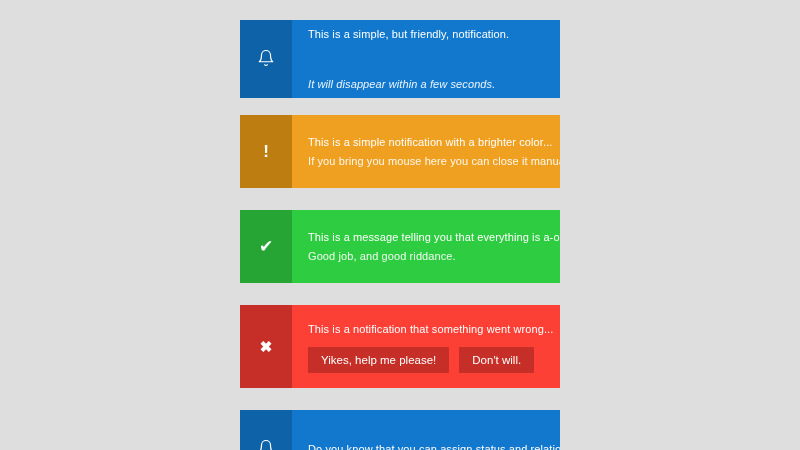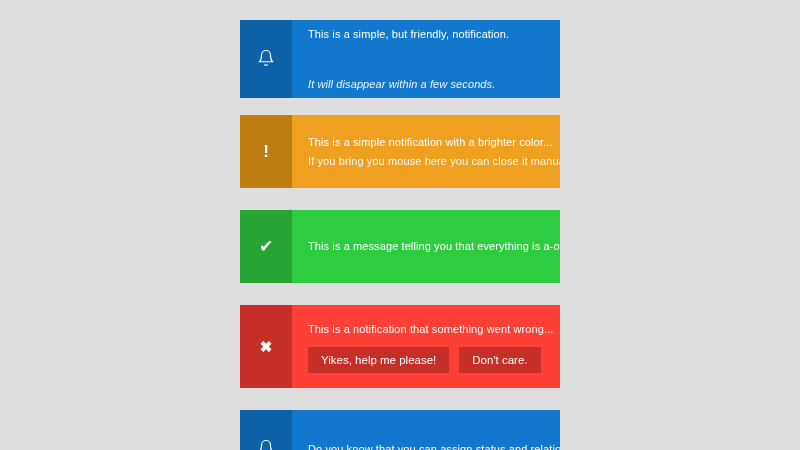--- a/index.html
+++ b/index.html
@@ -143,32 +143,33 @@
       <div class="msg secondary">If you bring you mouse here you can close it manually.</div>
     </div>
   </div>
 
   <div class="notification n-ok" style="height:73px; margin-top:22px;">
     <div class="icon-strip">
       <span class="icon-glyph icon-check">✔</span>
     </div>
     <div class="body-area">
       <div class="msg">This is a message telling you that everything is a-okay!</div>
+      <div class="msg secondary">Good job, and good riddance.</div>
     </div>
   </div>
 
   <div class="notification n-err" style="height:83px; margin-top:22px;">
     <div class="icon-strip">
       <span class="icon-glyph icon-cross">✖</span>
     </div>
     <div class="body-area">
       <div class="msg">This is a notification that something went wrong...</div>
       <div class="actions">
         <button class="action-btn">Yikes, help me please!</button>
-        <button class="action-btn">Don't care.</button>
+        <button class="action-btn">Don't will.</button>
       </div>
     </div>
   </div>
 
   <div class="notification n-info" style="height:78px; margin-top:22px;">
     <div class="icon-strip">
       <span class="icon-glyph">
         <svg width="18" height="18" viewBox="0 0 24 24" fill="none" stroke="#ffffff" stroke-width="1.6" stroke-linecap="round" stroke-linejoin="round">
           <path d="M18 8A6 6 0 0 0 6 8c0 7-3 9-3 9h18s-3-2-3-9"></path>
           <path d="M13.73 21a2 2 0 0 1-3.46 0"></path>

